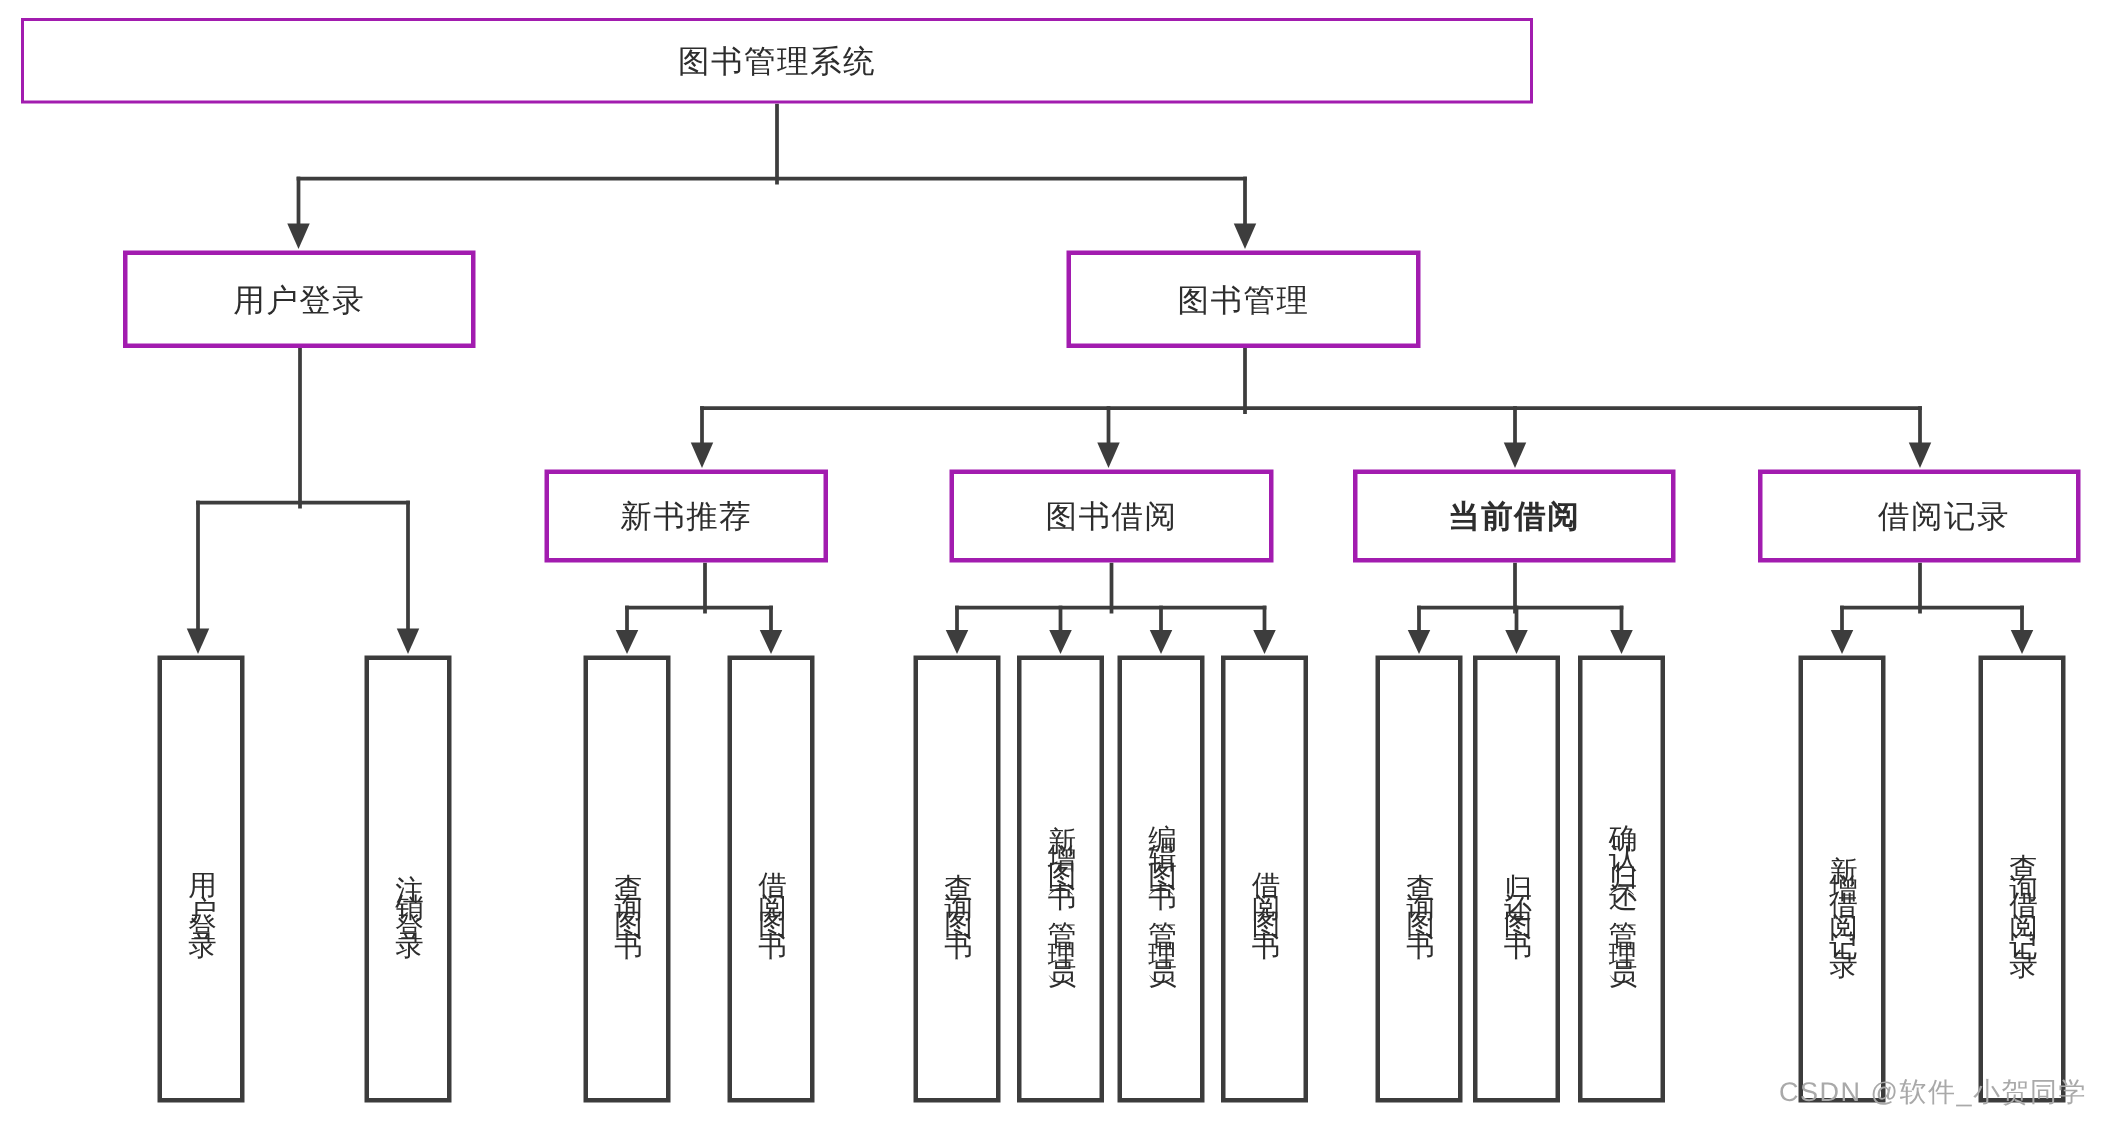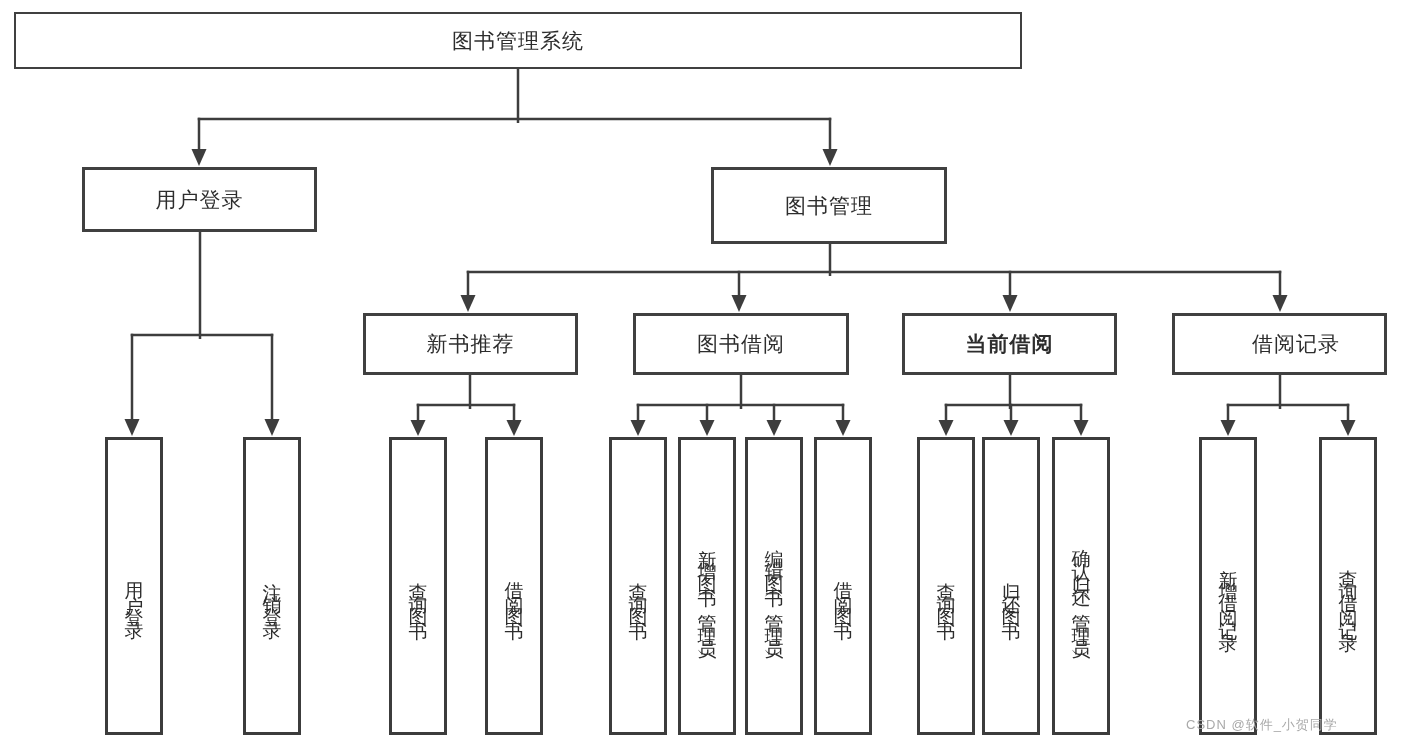--- a/index.html
+++ b/index.html
@@ -18,21 +18,21 @@
   #wires {
     position: absolute;
     left: 0; top: 0;
     width: 1405px;
     height: 747px;
     z-index: 1;
   }
   .hnode {
     position: absolute;
     box-sizing: border-box;
-    border: 3px solid #404040;
+    border: 3px solid #a21caf;
     background: #ffffff;
     display: flex;
     align-items: center;
     justify-content: center;
     font-size: 21px;
     color: #2d2d2d;
     letter-spacing: 1px;
     z-index: 2;
   }
   .hnode.root { border-width: 2px; font-size: 21px; }
@@ -56,21 +56,21 @@
     line-height: 1.05;
     letter-spacing: 13px;
     margin-top: 13px;
     color: #2d2d2d;
     white-space: nowrap;
   }
   .watermark {
     position: absolute;
     left: 1186px;
     top: 716px;
-    font-size: 13px;
+    font-size: 18px;
     color: #a9a9a9;
     letter-spacing: 1px;
     z-index: 5;
     white-space: nowrap;
   }
 </style>
 </head>
 <body>
 
 <div id="canvas">
@@ -153,25 +153,25 @@
     </g>
   </svg>
 
   <div class="hnode root" style="left:14px; top:12px; width:1008px; height:57px;">
     <span>图书管理系统</span>
   </div>
 
   <div class="hnode" style="left:82px; top:167px; width:235px; height:65px;">
     <span>用户登录</span>
   </div>
-  <div class="hnode" style="left:711px; top:167px; width:236px; height:77px;">
+  <div class="hnode" style="left:711px; top:167px; width:236px; height:65px;">
     <span>图书管理</span>
   </div>
 
-  <div class="hnode" style="left:363px; top:313px; width:215px; height:62px;">
+  <div class="hnode" style="left:363px; top:313px; width:189px; height:62px;">
     <span>新书推荐</span>
   </div>
   <div class="hnode" style="left:633px; top:313px; width:216px; height:62px;font-family:Liberation Serif, serif;">
     <span>图书借阅</span>
   </div>
   <div class="hnode" style="left:902px; top:313px; width:215px; height:62px;font-weight:bold;">
     <span>当前借阅</span>
   </div>
   <div class="hnode" style="left:1172px; top:313px; width:215px; height:62px;padding-left:33px;">
     <span>借阅记录</span>

